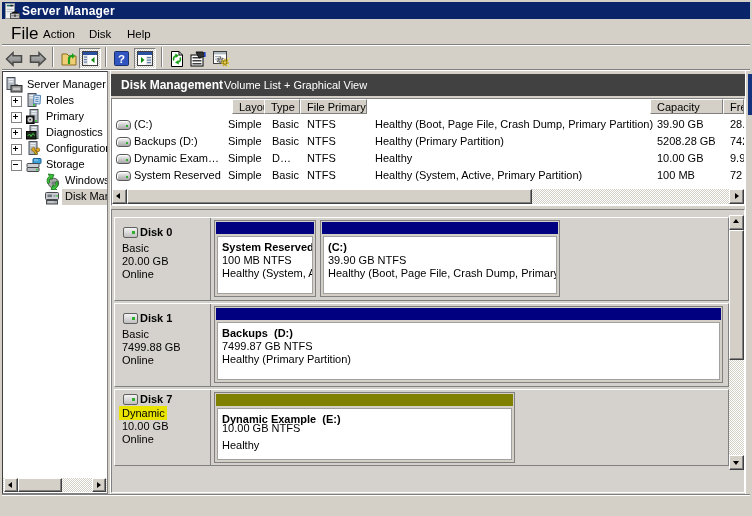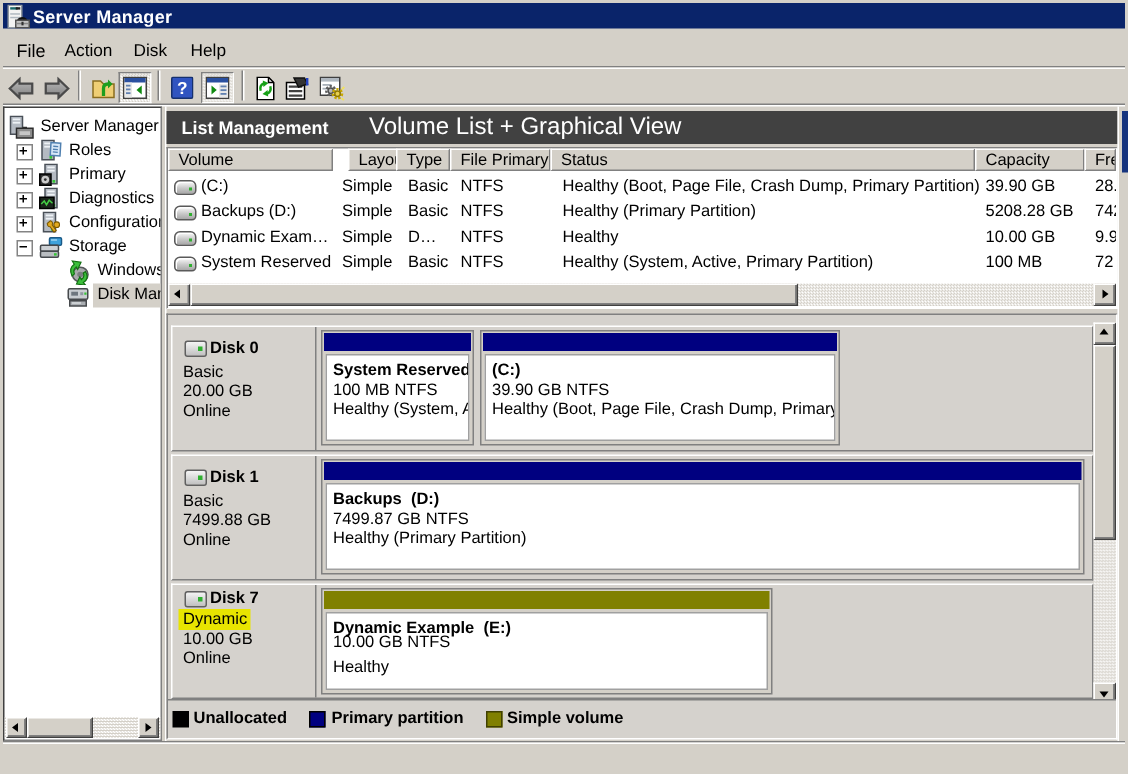--- a/index.html
+++ b/index.html
@@ -35,21 +35,21 @@
       <rect x="2.8" y="5.8" width="6.5" height="1" fill="#b0b8c0"></rect>
       <rect x="2.8" y="8.2" width="6.5" height="1" fill="#b0b8c0"></rect>
       <path d="M8 10.5 Q11 8 13.5 10.5" fill="none" stroke="#101010" stroke-width="1.8"></path>
       <rect x="6.5" y="10.5" width="9" height="5" fill="#c2c2c2" stroke="#505050"></rect>
       <rect x="6.5" y="12.2" width="9" height="1" fill="#888888"></rect>
       <rect x="10.3" y="11.5" width="1.4" height="2.4" fill="#303030"></rect>
     </svg>
   </div>
   <div class="abs b" style="left:22px;top:2px;height:17px;line-height:18px;font-size:12px;color:#fff;letter-spacing:0.2px">Server Manager</div>
 
-  <div class="abs" style="left:11px;top:22px;height:24px;line-height:24px;font-size:12px">File</div>
+  <div class="abs" style="left:11px;top:22px;height:24px;line-height:24px;font-size:17px">File</div>
   <div class="abs" style="left:43px;top:22px;height:24px;line-height:24px;font-size:11.5px">Action</div>
   <div class="abs" style="left:89px;top:22px;height:24px;line-height:24px;font-size:11.5px">Disk</div>
   <div class="abs" style="left:127px;top:22px;height:24px;line-height:24px;font-size:11.5px">Help</div>
   <div class="abs" style="left:2px;top:44px;width:748px;height:1px;background:#808080"></div>
   <div class="abs" style="left:2px;top:45px;width:748px;height:1px;background:#ffffff"></div>
 
   <div class="abs" style="left:5px;top:51px" id="tb-back">
     <svg width="18" height="16" viewBox="0 0 18 16">
         <defs>
           <linearGradient id="ag" x1="0" y1="0" x2="0" y2="1">
@@ -263,29 +263,27 @@
     <div class="abs btn3d" style="left:1px;top:406px;width:14px;height:14px"></div>
     <div class="abs" style="left:5px;top:410px;width:0;height:0;border:3px solid transparent;border-right:4px solid #000;border-left:none"></div>
     <div class="abs btn3d" style="left:15px;top:406px;width:44px;height:14px"></div>
     <div class="abs btn3d" style="left:89px;top:406px;width:14px;height:14px"></div>
     <div class="abs" style="left:94px;top:410px;width:0;height:0;border:3px solid transparent;border-left:4px solid #000;border-right:none"></div>
   </div>
 
   <div class="abs" style="left:110px;top:71px;width:1px;height:423px;background:#ffffff"></div>
 
   <div class="abs" style="left:111px;top:74px;width:634px;height:22px;background:#414141"></div>
-  <div class="abs b" style="left:121px;top:74px;height:22px;line-height:22px;font-size:12px;color:#fff">List Management</div>
-  <div class="abs" style="left:246px;top:74px;height:22px;line-height:22px;font-size:16px;color:#fff">Volume List + Graphical View</div>
+  <div class="abs b" style="left:121px;top:74px;height:22px;line-height:22px;font-size:12px;color:#fff">Disk Management</div>
+  <div class="abs" style="left:224px;top:74px;height:22px;line-height:22px;font-size:11px;color:#fff">Volume List + Graphical View</div>
 
   <div class="abs" style="left:111px;top:98px;width:634px;height:108px;background:#fff;border:1px solid #808080;border-bottom-color:#fff;border-right-color:#fff;overflow:hidden" id="listpane">
-    <div class="abs hcell" style="left:0px;width:110px"><span>Volume</span></div>
     <div class="abs hcell" style="left:120px;width:62px"><span>Layout</span></div>
     <div class="abs hcell" style="left:152px;width:36px"><span>Type</span></div>
     <div class="abs hcell" style="left:188px;width:67px"><span>File Primary</span></div>
-    <div class="abs hcell" style="left:255px;width:283px"><span>Status</span></div>
     <div class="abs hcell" style="left:538px;width:73px"><span>Capacity</span></div>
     <div class="abs hcell" style="left:611px;width:21px"><span>Free</span></div>
 
     <div class="abs volico" style="left:4px;top:21px"></div>
     <div class="abs t11" style="left:22px;top:19px">(C:)</div>
     <div class="abs t11" style="left:116px;top:19px">Simple</div>
     <div class="abs t11" style="left:160px;top:19px">Basic</div>
     <div class="abs t11" style="left:195px;top:19px">NTFS</div>
     <div class="abs t11" style="left:263px;top:19px">Healthy (Boot, Page File, Crash Dump, Primary Partition)</div>
     <div class="abs t11" style="left:545px;top:19px">39.90 GB</div>
@@ -388,28 +386,20 @@
       </div>
     </div>
 
     <div class="abs chk" style="left:617px;top:5px;width:15px;height:255px"></div>
     <div class="abs btn3d" style="left:617px;top:5px;width:15px;height:15px"></div>
     <div class="abs" style="left:621px;top:9px;width:0;height:0;border:3.5px solid transparent;border-bottom:4.5px solid #000;border-top:none"></div>
     <div class="abs btn3d" style="left:617px;top:20px;width:15px;height:130px"></div>
     <div class="abs btn3d" style="left:617px;top:245px;width:15px;height:15px"></div>
     <div class="abs" style="left:621px;top:251px;width:0;height:0;border:3.5px solid transparent;border-top:4.5px solid #000;border-bottom:none"></div>
 
-    <div class="abs" style="left:0;top:256px;width:632px;height:26px;border-top:1px solid #808080;background:#d5d2cd">
-      <div class="abs" style="left:3px;top:7px;width:11px;height:11px;background:#000"></div>
-      <div class="abs t11 b" style="left:17px;top:6px">Unallocated</div>
-      <div class="abs" style="left:94px;top:7px;width:11px;height:11px;background:#000080;border:1px solid #000"></div>
-      <div class="abs t11 b" style="left:109px;top:6px">Primary partition</div>
-      <div class="abs" style="left:212px;top:7px;width:11px;height:11px;background:#808000;border:1px solid #404000"></div>
-      <div class="abs t11 b" style="left:226px;top:6px">Simple volume</div>
-    </div>
   </div>
 
   <div class="abs" style="left:745px;top:71px;width:1px;height:423px;background:#ffffff"></div>
   <div class="abs" style="left:748px;top:74px;width:4px;height:41px;background:#16347e"></div>
 
   <div class="abs" style="left:2px;top:494px;width:748px;height:1px;background:#808080"></div>
   <div class="abs" style="left:2px;top:495px;width:748px;height:1px;background:#ffffff"></div>
 </div>
 
 </body></html>

